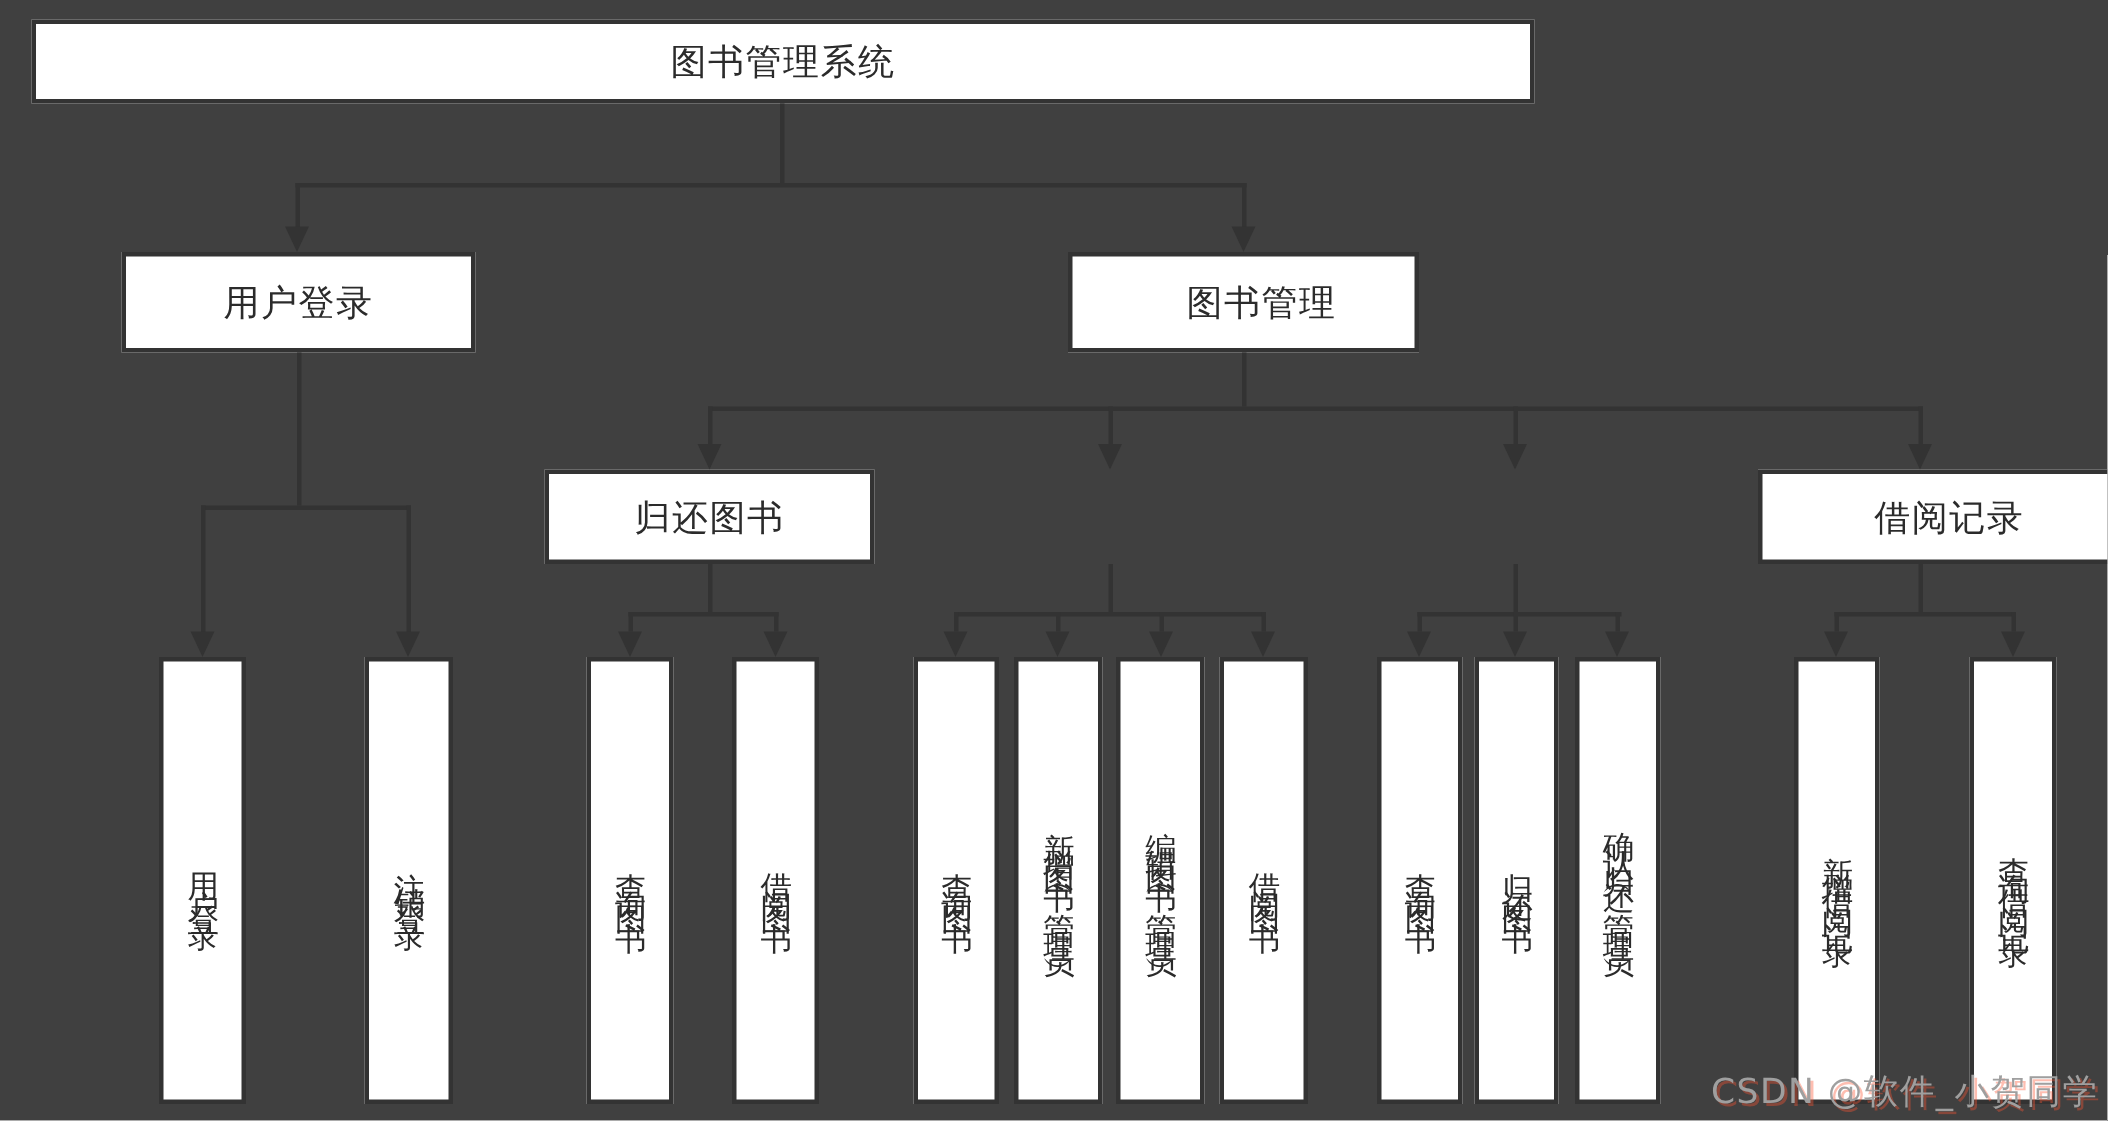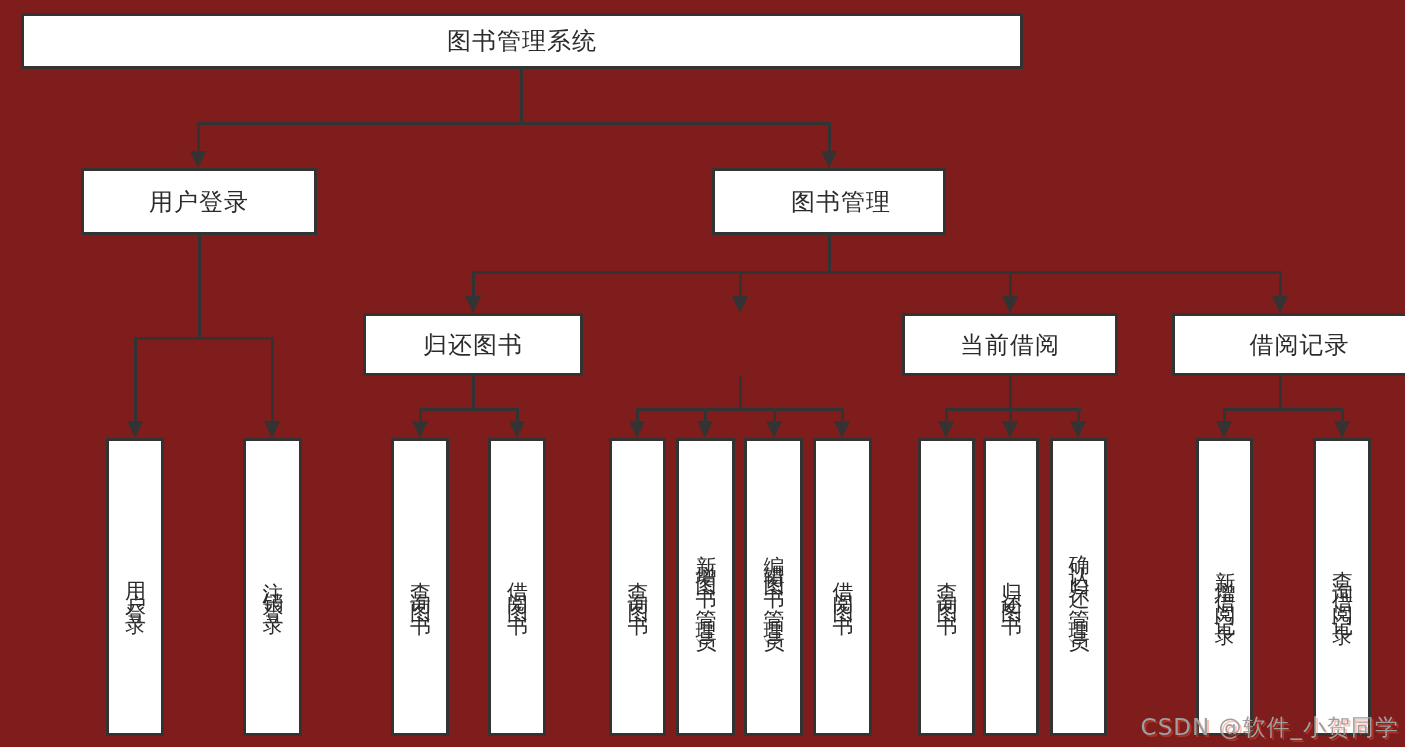--- a/index.html
+++ b/index.html
@@ -1,21 +1,21 @@
 <!DOCTYPE html>
 <html><head>
 <meta charset="utf-8">
 <style>
   * { margin:0; padding:0; box-sizing:border-box; }
   html,body { background:#ffffff; }
   body { font-family:"DejaVu Sans", sans-serif; }
   .canvas {
     position:relative;
     width:1405px; height:747px;
-    background:#7f1d1d;
+    background:#404040;
     overflow:hidden;
   }
   .box {
     position:absolute;
     background:#ffffff;
     border:3px solid #333333;
     display:flex; align-items:center; justify-content:center;
     color:#2b2b2b;
   }
   .hbox { font-size:24px; letter-spacing:1px; }
@@ -52,21 +52,20 @@
 
   <div class="box hbox" style="left:21px; top:13px; width:1002px; height:56px;">图书管理系统</div>
 
   <div class="box hbox" style="left:81px; top:168px; width:236px; height:67px;">用户登录</div>
 
   <div class="box hbox" style="left:712px; top:168px; width:234px; height:67px;padding-left:24px;">图书管理</div>
 
   <div class="box hbox" style="left:363px; top:313px; width:220px; height:63px;">归还图书</div>
 
 
-  <div class="box hbox" style="left:902px; top:313px; width:216px; height:63px;">当前借阅</div>
 
   <div class="box hbox" style="left:1172px; top:313px; width:255px; height:63px;">借阅记录</div>
 
   <div class="box vbox" style="left:106px; top:438px; width:58px; height:298px;">用户登录</div>
 
   <div class="box vbox" style="left:243px; top:438px; width:59px; height:298px;">注销登录</div>
 
   <div class="box vbox" style="left:391px; top:438px; width:58px; height:298px;">查询图书</div>
 
   <div class="box vbox" style="left:488px; top:438px; width:58px; height:298px;">借阅图书</div>

